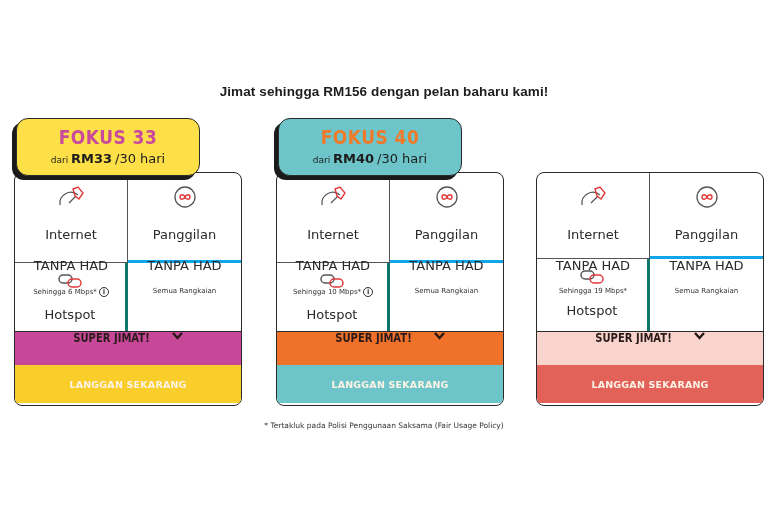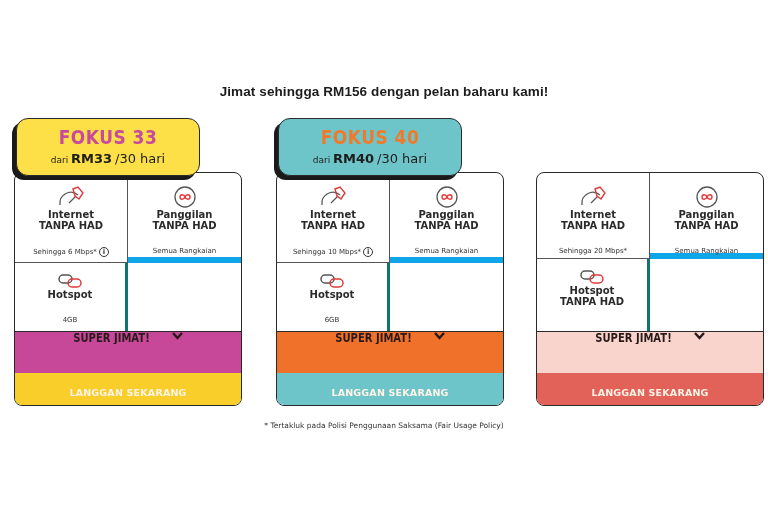--- a/index.html
+++ b/index.html
@@ -33,46 +33,46 @@
       font-family: "DejaVu Sans", sans-serif; font-weight: 900; font-size: 17px; letter-spacing: 0.5px;
       transform: scaleY(1.1);
     }
     .title-price { display: block; margin-top: 4px; font-size: 9px; color: #1d1d1d; font-family: "DejaVu Sans", sans-serif; }
     .title-price .amt { font-weight: bold; font-size: 13px; margin-top: 48px; }
     .title-price .per { font-size: 13px; }
 
     .grid { position: absolute; left: 0; top: 0; width: 100%; height: 158px; }
     .cell { position: absolute; text-align: center; }
     .cell.c1 { left: 0; top: 0; width: 113px; height: 90px; border-right: 1px solid #555; border-bottom: 1px solid #555; }
-    .cell.c2 { left: 113px; top: 0; width: 113px; height: 90px; border-bottom: 6px solid #0ea5e9; }
+    .cell.c2 { left: 113px; top: 0; width: 113px; height: 90px; border-bottom: 3px solid #0ea5e9; }
     .cell.c3 { left: 0; top: 90px; width: 113px; height: 68px; border-right: 3px solid #0f766e; }
     .cell.c4 { left: 113px; top: 90px; width: 113px; height: 68px; }
 
     .plan.p3 .cell.c1, .plan.p3 .cell.c2 { height: 86px; }
     .plan.p3 .cell.c3, .plan.p3 .cell.c4 { top: 86px; height: 72px; }
 
     .icon { display: block; margin: 12px auto 0; width: 30px; height: 24px; }
     .cell.c3 .icon { margin-top: 10px; height: 16px; }
-    .feat-title { display: block; font-family: "DejaVu Sans", sans-serif; font-weight: bold; font-size: 10px; line-height: 11px; color: #2a2a2a; margin-top: 0; }
+    .feat-title { display: block; font-family: "DejaVu Sans", sans-serif; font-weight: normal; font-size: 13px; line-height: 11px; color: #2a2a2a; margin-top: 20px; }
     .feat-sub { display: block; font-family: "DejaVu Sans", sans-serif; font-size: 7px; color: #333; margin-top: 16px; }
     .info-icon {
       display: inline-block; width: 10px; height: 10px; border: 1px solid #333; border-radius: 50%;
       font-size: 7px; line-height: 8px; text-align: center; vertical-align: middle; margin-left: 2px; font-weight: bold;
     }
 
     .super-bar {
       position: absolute; left: 0; top: 158px; width: 100%; height: 49px;
       border-top: 1.5px solid #2a2a2a; border-bottom: 1.5px solid #2a2a2a;
       display: flex; align-items: flex-start; justify-content: center; cursor: pointer;
     }
     .super-label { font-family: "DejaVu Sans", sans-serif; font-weight: 900; font-size: 10px; color: #2a1a1a; letter-spacing: 0; transform: scaleY(1.15); }
     .chev { margin-left: 22px; width: 11px; height: 8px; }
 
     .cta {
-      position: absolute; left: 0; top: 200px; width: 100%; height: 38px;
+      position: absolute; left: 0; top: 192px; width: 100%; height: 38px;
       display: flex; align-items: center; justify-content: center; cursor: pointer;
       font-family: "DejaVu Sans", sans-serif; font-weight: bold; font-size: 9.5px; color: #fdf3e6; letter-spacing: 0.2px;
     }
 
     .footnote {
       position: absolute; top: 421px; left: 0; width: 768px; text-align: center;
       font-family: "DejaVu Sans", sans-serif; font-size: 7.5px; color: #333;
     }
   </style>
 </head>
@@ -184,21 +184,21 @@
   <div class="card">
     <div class="grid">
       <div class="cell c1">
         <svg class="icon" viewBox="0 0 30 24">
             <path d="M4 20 A11 11 0 0 1 22 10" fill="none" stroke="#555" stroke-width="1.3"></path>
             <path d="M13 18 L20 11" stroke="#555" stroke-width="1.3"></path>
             <path d="M17 4 L22 2 L27 8 L23 14 L19 11 Z" fill="none" stroke="#e23a3a" stroke-width="1.4"></path>
           </svg>
         <span class="feat-title">Internet</span>
         <span class="feat-title">TANPA HAD</span>
-        <span class="feat-sub">Sehingga 20 Mbps*</span>
+        <span class="feat-sub">Sehingga 19 Mbps*</span>
       </div>
       <div class="cell c2">
         <svg class="icon" viewBox="0 0 30 24">
             <circle cx="15" cy="12" r="10" fill="none" stroke="#555" stroke-width="1.3"></circle>
             <path d="M10 12 C10 9 14 9 15 12 C16 15 20 15 20 12 C20 9 16 9 15 12 C14 15 10 15 10 12 Z" fill="none" stroke="#e23a3a" stroke-width="1.4"></path>
           </svg>
         <span class="feat-title">Panggilan</span>
         <span class="feat-title">TANPA HAD</span>
         <span class="feat-sub">Semua Rangkaian</span>
       </div>

